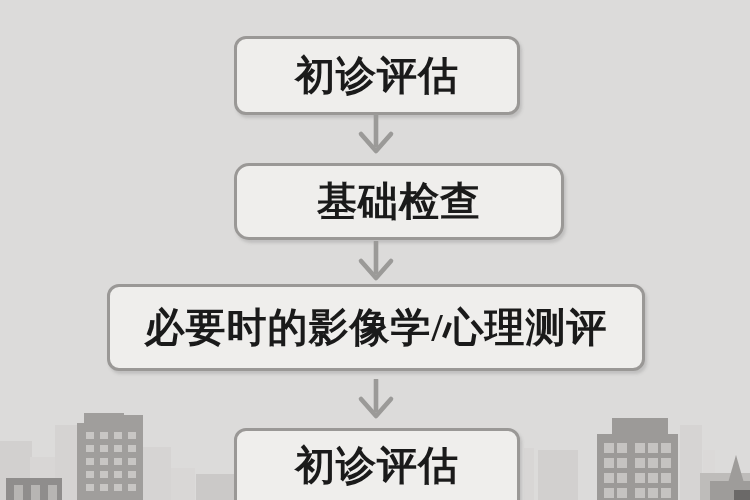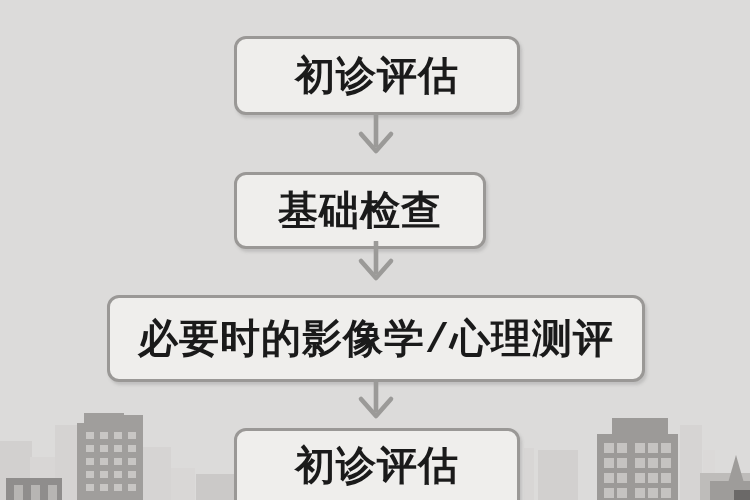--- a/index.html
+++ b/index.html
@@ -1,42 +1,42 @@
 <!DOCTYPE html>
 <html style="--background: #dcdbda; --box-fill: #efeeec; --box-border: #9a9896; --text: #1a1a1a; --arrow: #9b9a98; --skyline-dark: #9e9c9a; --skyline-light: #d5d3d2;"><head>
 <meta charset="utf-8">
 <style>
   html,body{margin:0;padding:0;}
   .canvas{
     position:relative;
     width:750px;height:500px;
     overflow:hidden;
     background:var(--background,#dcdbda);
-    font-family:Liberation Mono, monospace;
+    font-family:Liberation Serif, serif;
   }
   .skyline{position:absolute;left:0;top:405px;width:750px;height:95px;display:block;}
   .flow-box{
     position:absolute;
     box-sizing:border-box;
     background:var(--box-fill,#efeeec);
     border:3px solid var(--box-border,#9a9896);
     border-radius:12px;
     box-shadow:2px 3px 3px rgba(110,110,110,0.25);
     display:flex;align-items:center;justify-content:center;
   }
   .flow-label{
     font-size:40px;
     font-weight:bold;
     letter-spacing:1px;
     color:var(--text,#1a1a1a);
     white-space:nowrap;
   }
   .box-1{left:234px;top:36px;width:286px;height:79px;}
-  .box-2{left:234px;top:172px;width:252px;height:77px;}
-  .box-3{left:107px;top:295px;width:538px;height:87px;}
+  .box-2{left:234px;top:163px;width:330px;height:77px;border-radius:15px;}
+  .box-3{left:107px;top:284px;width:538px;height:87px;}
   .box-4{left:234px;top:428px;width:286px;height:92px;padding-bottom:18px;}
   .arrow{position:absolute;left:354px;width:44px;height:44px;}
   .arrow line,.arrow polyline{
     stroke:var(--arrow,#9b9a98);
     stroke-width:4.6;
     fill:none;
     stroke-linecap:round;
     stroke-linejoin:round;
   }
   .arrow-1{top:114px;}

